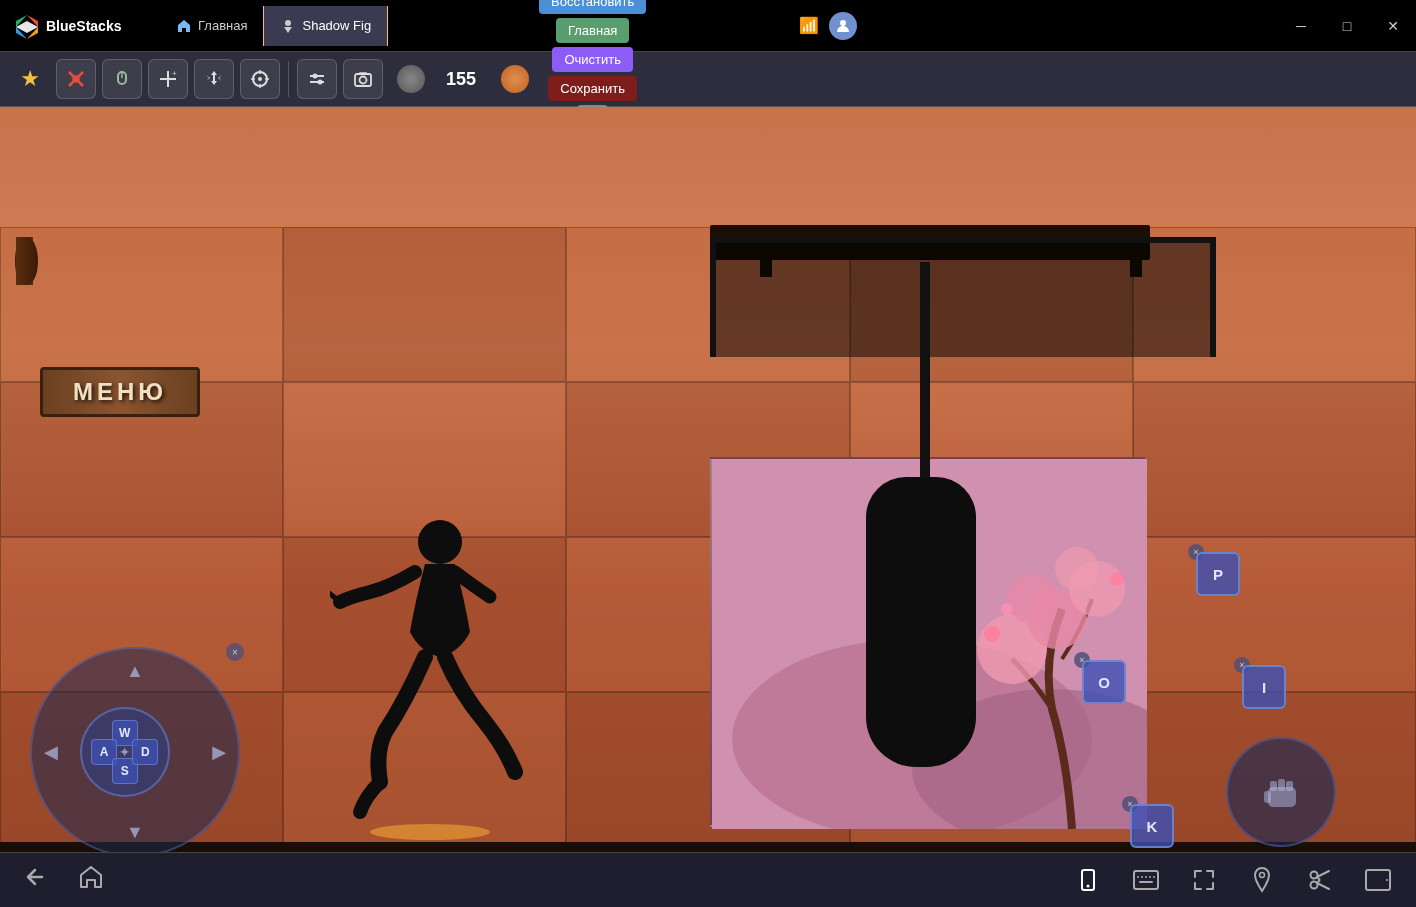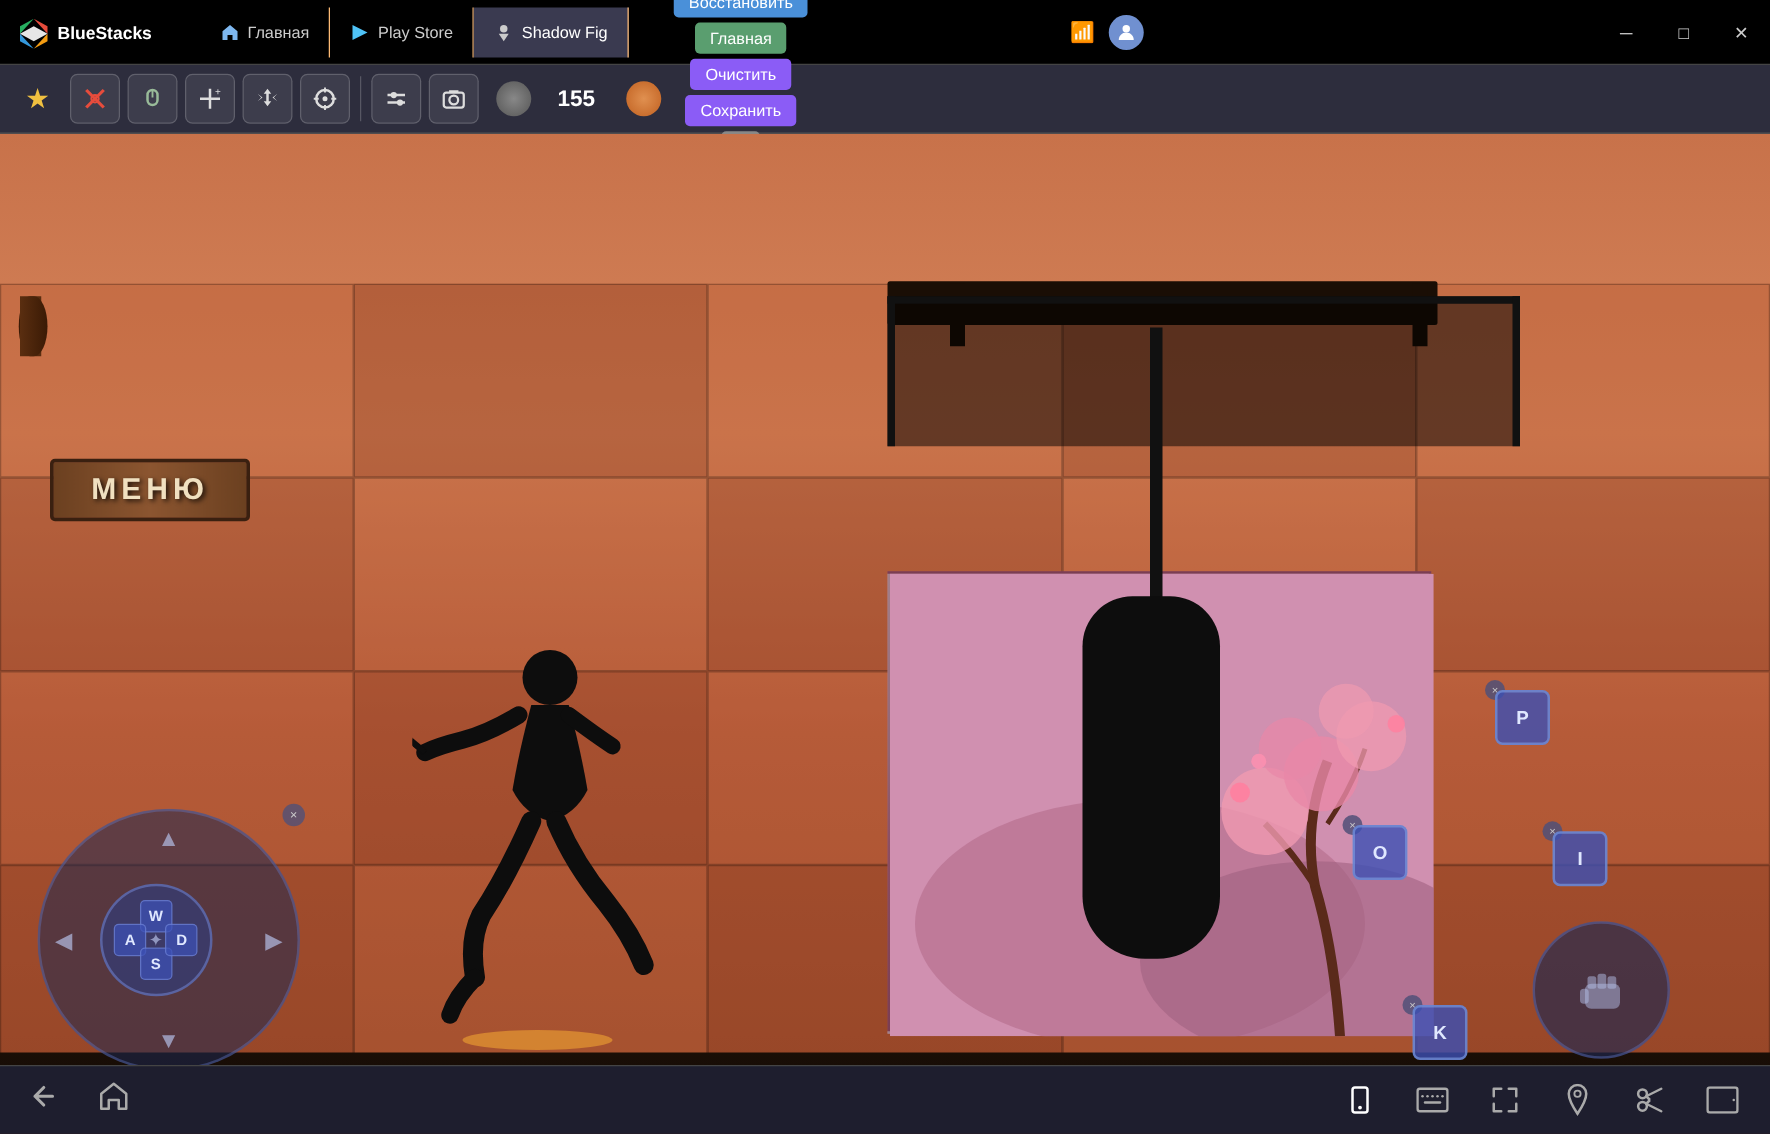--- a/index.html
+++ b/index.html
@@ -59,21 +59,21 @@
     .toolbar-actions {
       display: flex; align-items: center; gap: 4px; margin-left: 4px; flex-direction: column;
     }
     .action-btn {
       padding: 5px 12px; border-radius: 4px; font-size: 13px; cursor: pointer; border: none;
       font-family: inherit;
     }
     .btn-restore { background: #4a90d9; color: #fff; }
     .btn-help { background: #5a9e6f; color: #fff; }
     .btn-clear { background: #8b5cf6; color: #fff; }
-    .btn-save { background: #8b5cf6; color: #fff; }
+    .btn-save { background: #7f1d1d; color: #fff; }
     .btn-x { background: #888; color: #fff; font-weight: bold; }
     .btn-add {
       width: 36px; height: 36px; border-radius: 50%; background: #3aaa50;
       color: #fff; font-size: 22px; font-weight: bold;
       display: flex; align-items: center; justify-content: center;
       cursor: pointer; border: none;
     }
 
     
     #game-area {
@@ -258,26 +258,20 @@
     <span>BlueStacks</span>
   </div>
 
   <div class="tab">
     <svg width="16" height="16" viewBox="0 0 16 16">
       <path d="M8 2L2 7v7h4v-4h4v4h4V7z" fill="#7eb8f0"></path>
     </svg>
     <span>Главная</span>
   </div>
 
-  <div class="tab">
-    <svg width="16" height="16" viewBox="0 0 16 16">
-      <polygon points="2,2 14,8 2,14" fill="#4fc3f7"></polygon>
-    </svg>
-    <span>Play Store</span>
-  </div>
 
   <div class="tab active">
     <svg width="16" height="16" viewBox="0 0 16 16">
       <circle cx="8" cy="5" r="3" fill="#ccc"></circle>
       <path d="M4 9l4 6 4-6z" fill="#ccc"></path>
     </svg>
     <span>Shadow Fig</span>
   </div>
 
 

